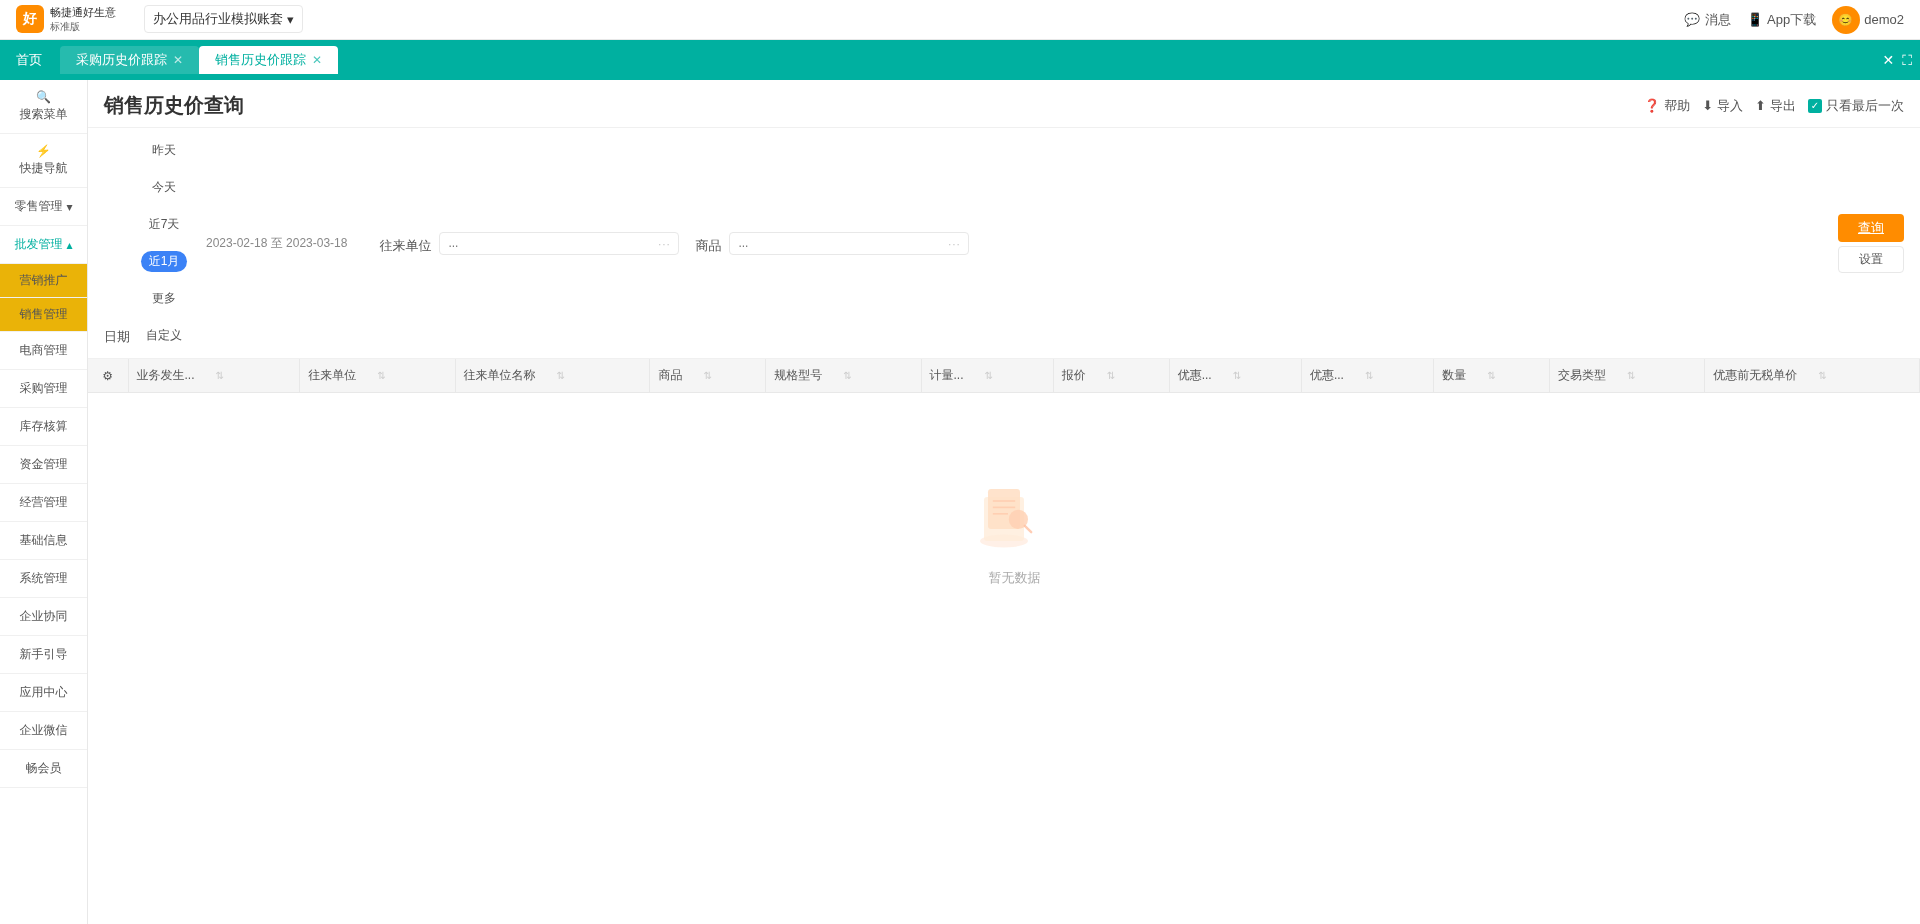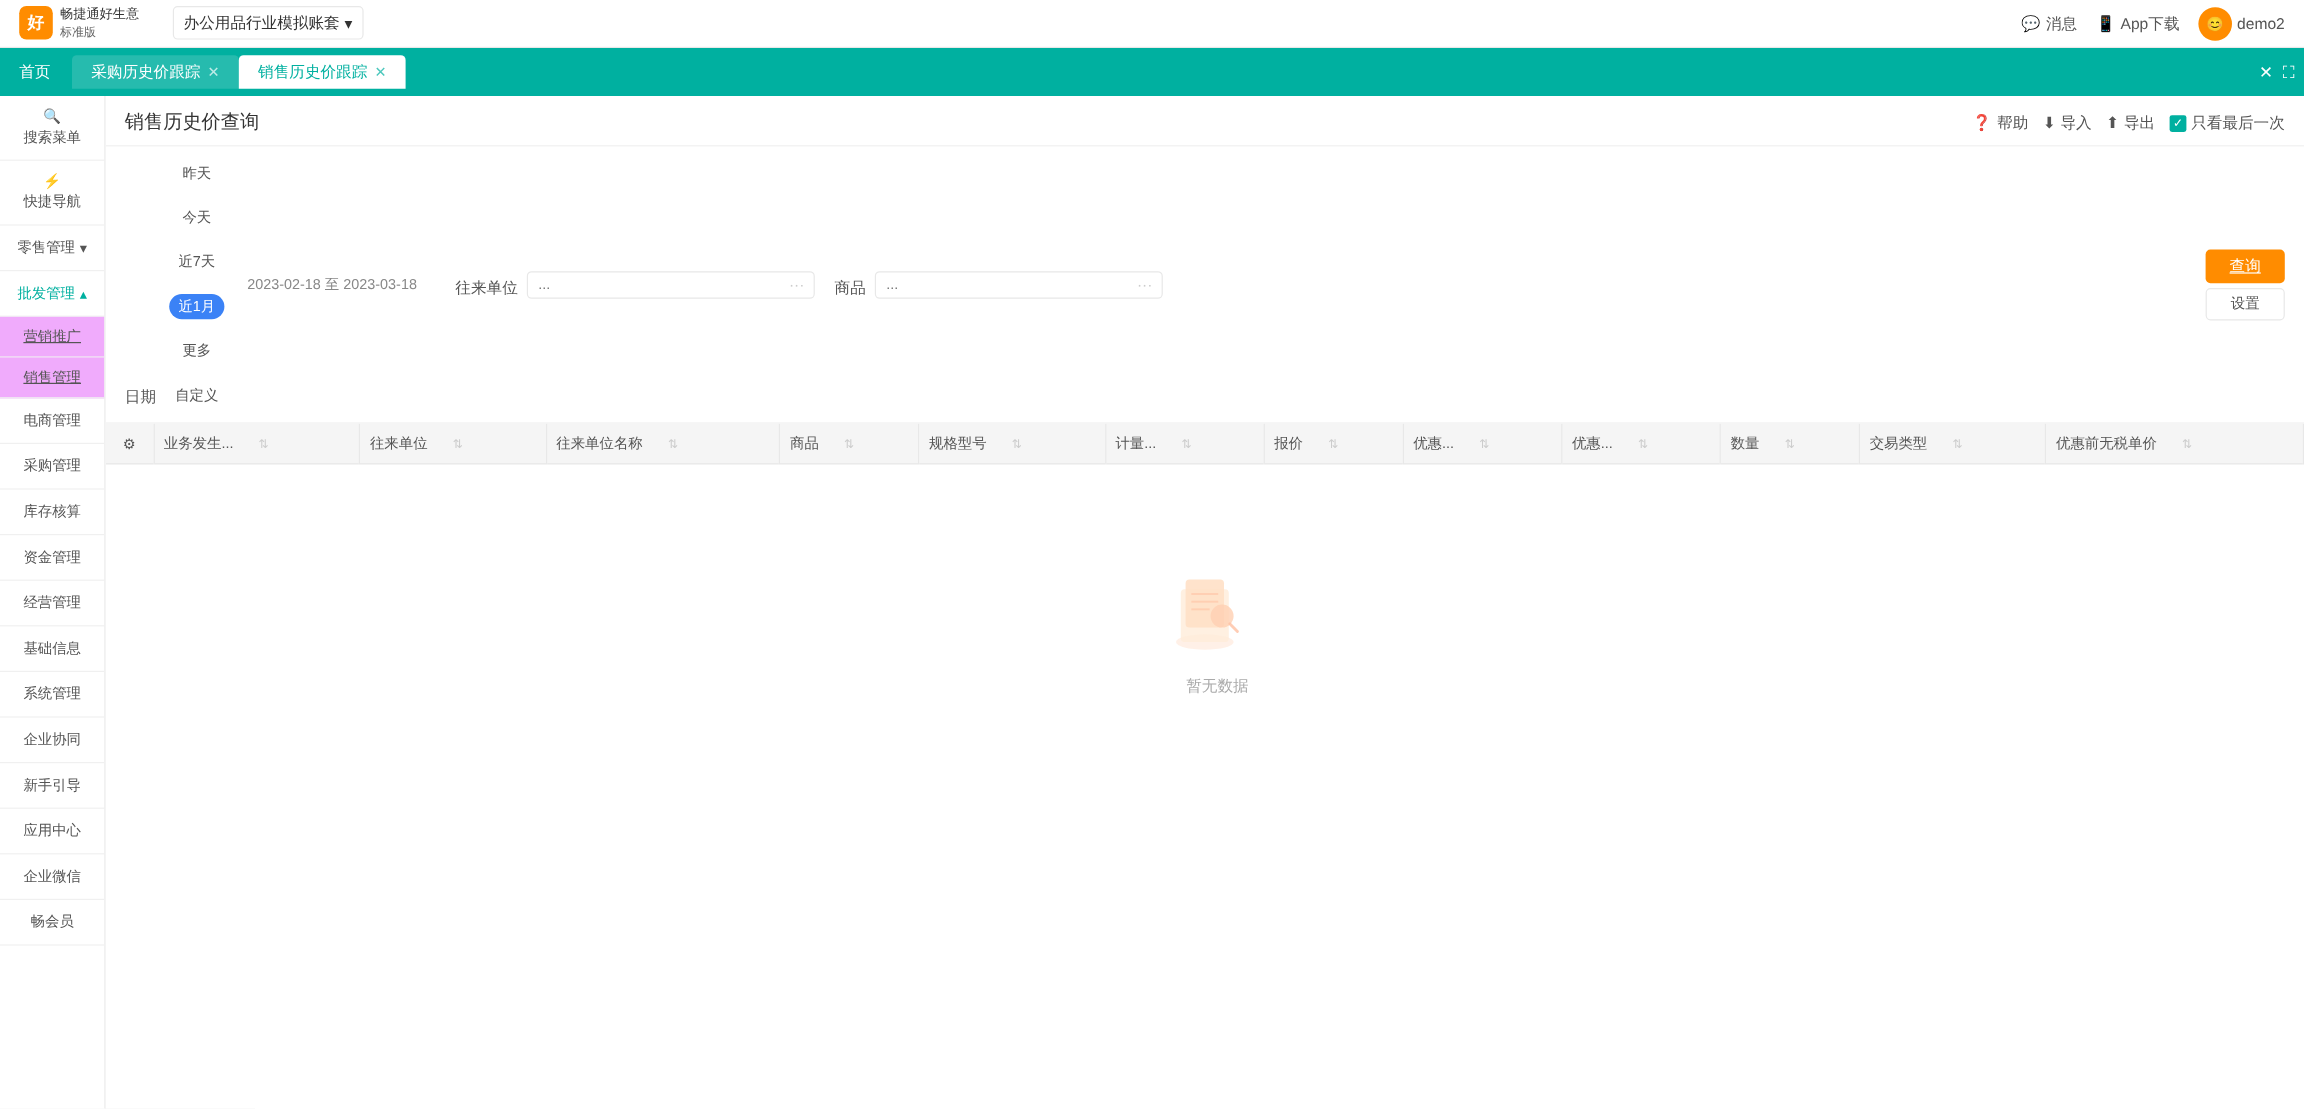--- a/index.html
+++ b/index.html
@@ -169,22 +169,21 @@
       justify-content: center;
       gap: 4px;
     }
     .sidebar-sub-item {
       padding: 8px 8px;
       text-align: center;
       cursor: pointer;
       color: #555;
       font-size: 12px;
       border-bottom: 1px solid #f0f0f0;
-      background: #f0abfc;
-      text-decoration: underline;
+      background: #eab308;
     }
 
     
     .content-area {
       flex: 1;
       display: flex;
       flex-direction: column;
       overflow: hidden;
       background: #f5f5f5;
     }
@@ -201,22 +200,22 @@
 
     
     .page-header {
       padding: 12px 16px 8px;
       display: flex;
       align-items: center;
       justify-content: space-between;
       border-bottom: 1px solid #f0f0f0;
     }
     .page-title {
-      font-size: 16px;
-      font-weight: normal;
+      font-size: 20px;
+      font-weight: bold;
       color: #333;
     }
     .page-actions {
       display: flex;
       align-items: center;
       gap: 12px;
     }
     .page-action-item {
       display: flex;
       align-items: center;

